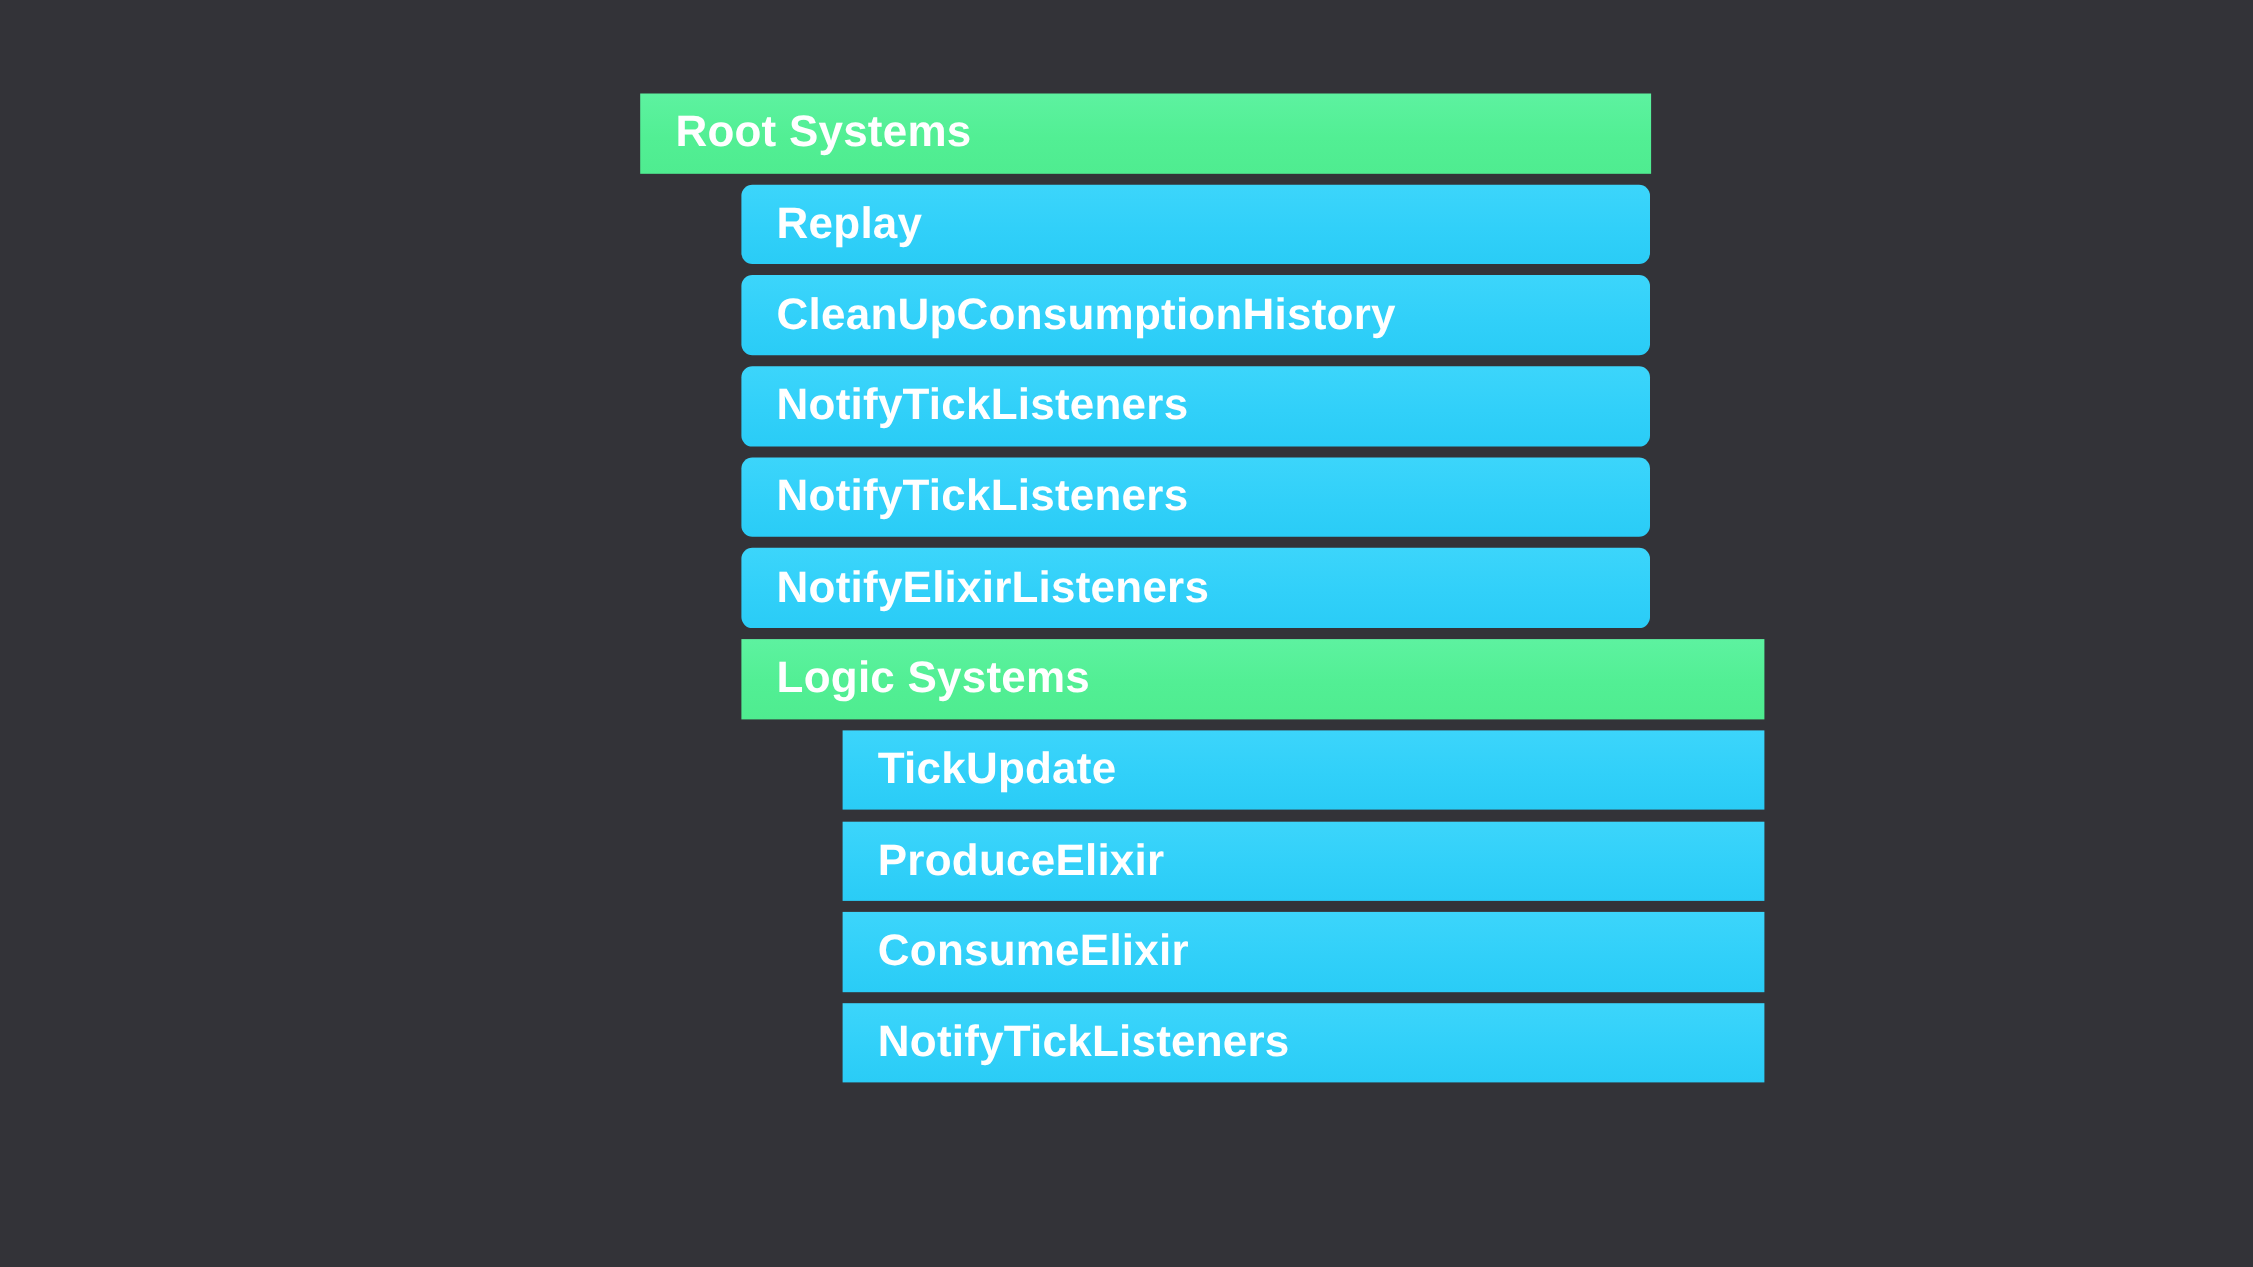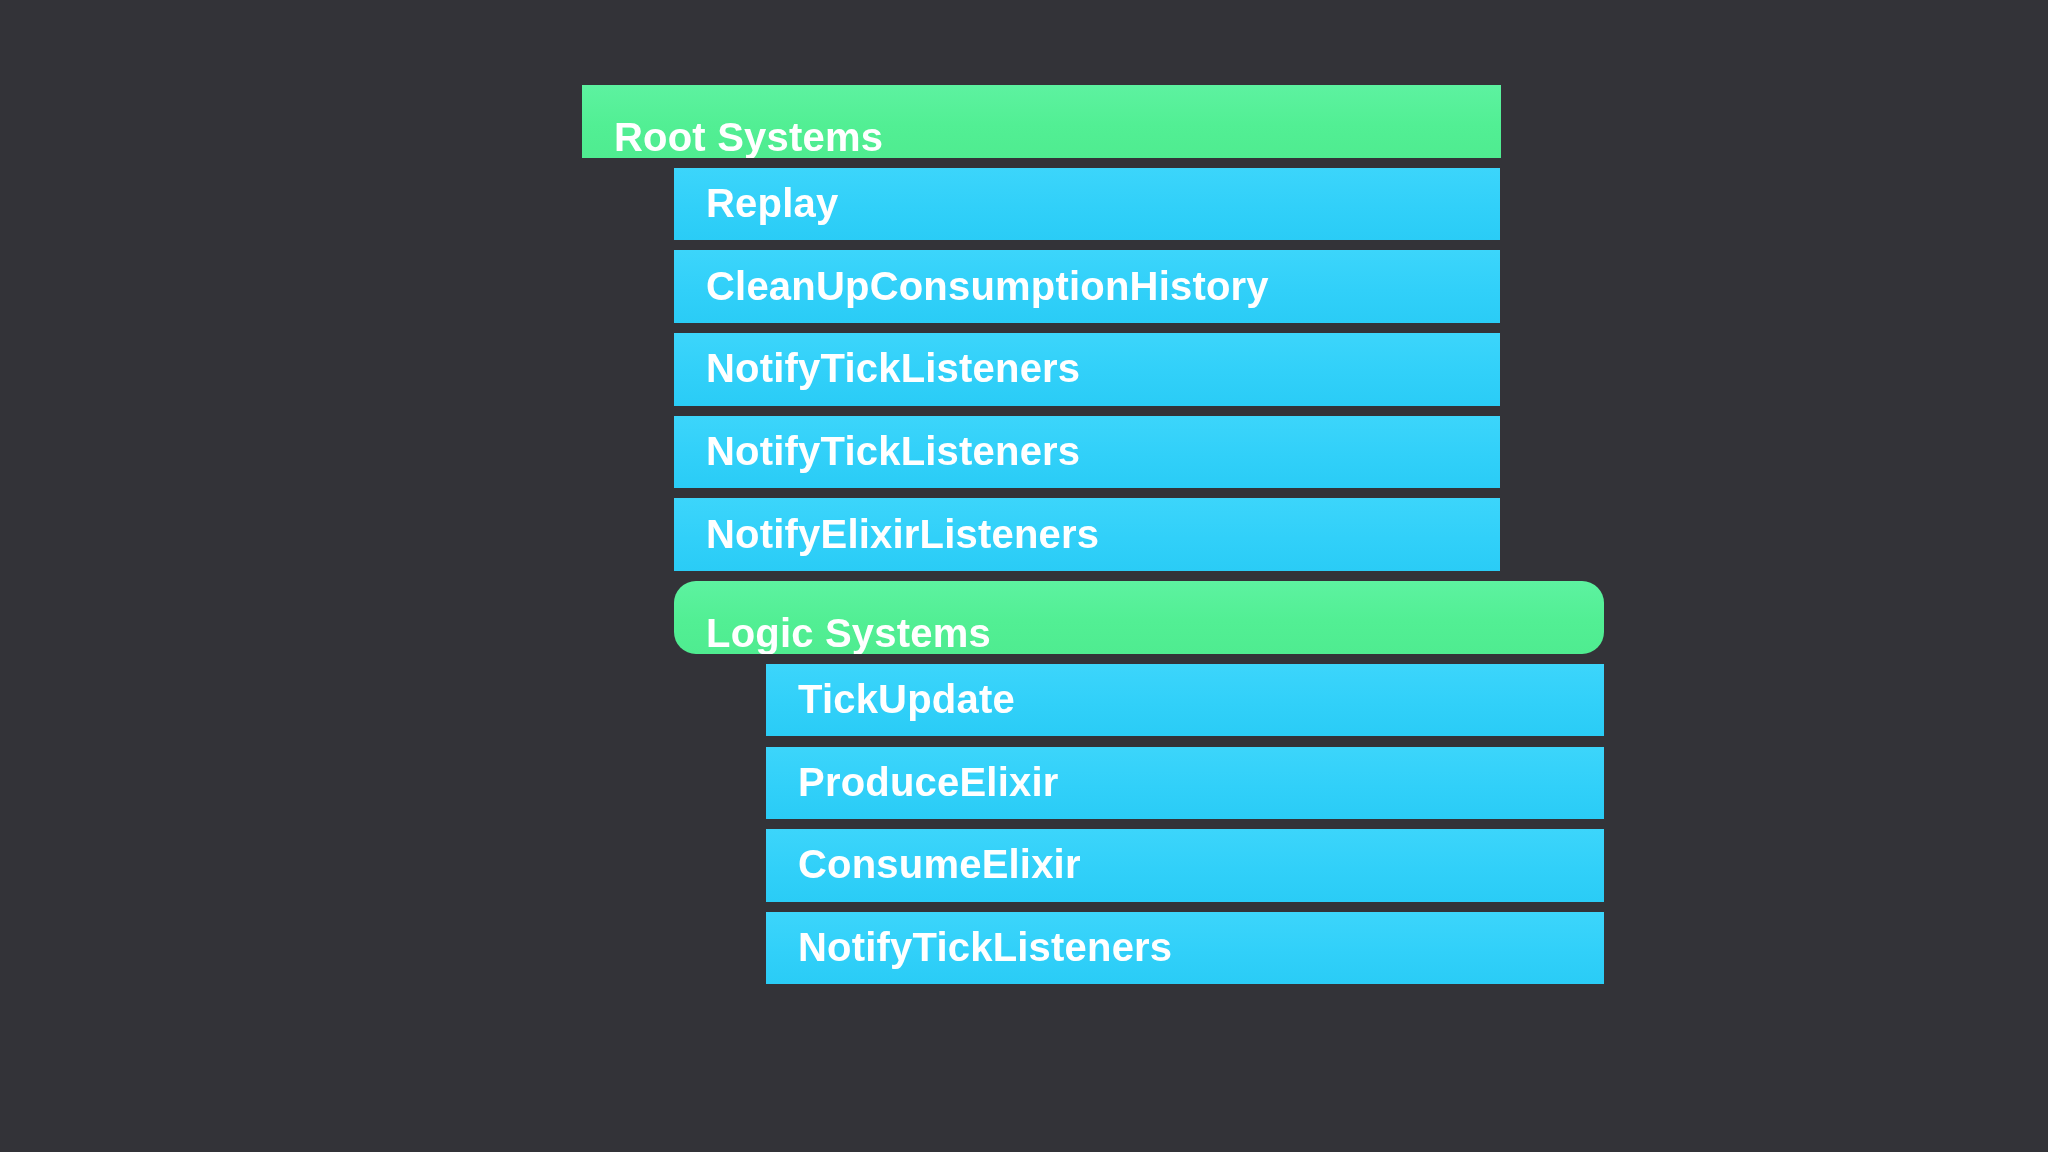--- a/index.html
+++ b/index.html
@@ -29,29 +29,28 @@
     align-items: center;
     color: var(--text, #ffffff);
     font-size: 40px;
     font-weight: bold;
     letter-spacing: 0.2px;
     white-space: nowrap;
     overflow: hidden;
   }
   .bar.group {
     background: linear-gradient(180deg, #5df2a0 0%, var(--group, #52ef94) 55%, #4fec90 100%);
-    align-items: flex-end;
   }
   .bar.system {
     background: linear-gradient(180deg, #3cd5fb 0%, var(--system, #31d0f9) 55%, #2accf6 100%);
   }
   
   .bar.l0.group  { margin-left: 582px; width: 919px; }
-  .bar.l1.system { margin-left: 674px; width: 826px; }
-  .bar.l1.group  { margin-left: 674px; width: 930px; border-radius: 22px; }
+  .bar.l1.system { margin-left: 674px; width: 826px; border-radius: 10px; }
+  .bar.l1.group  { margin-left: 674px; width: 930px; }
   .bar.l2.system { margin-left: 766px; width: 838px; text-align: right; }
   .bar-label {
     display: inline-block;
     line-height: 1;
     transform: translateY(-1px);
   }
 </style>
 </head>
 <body>
 

